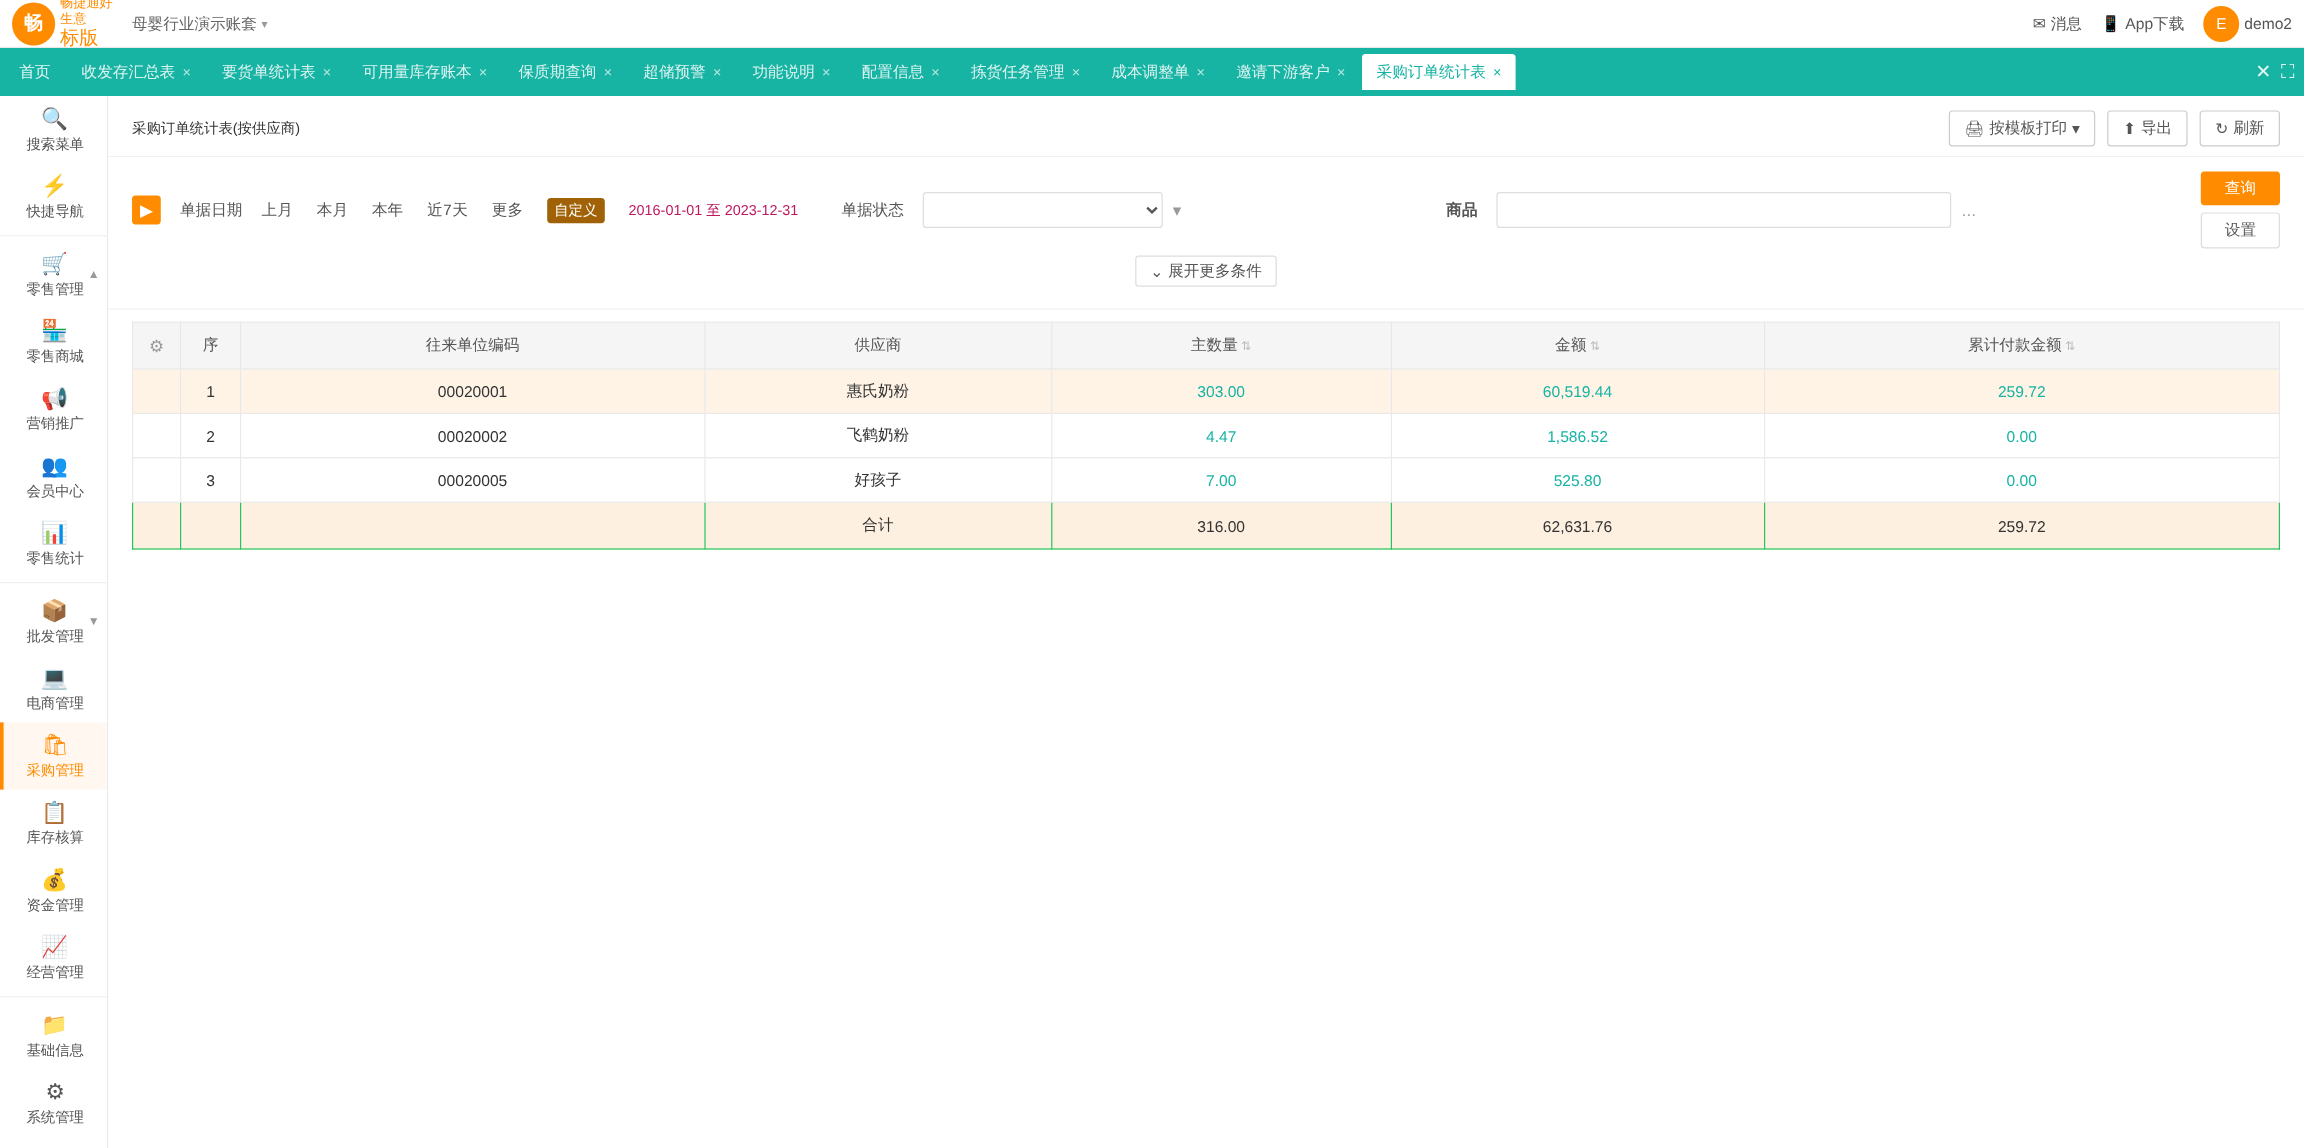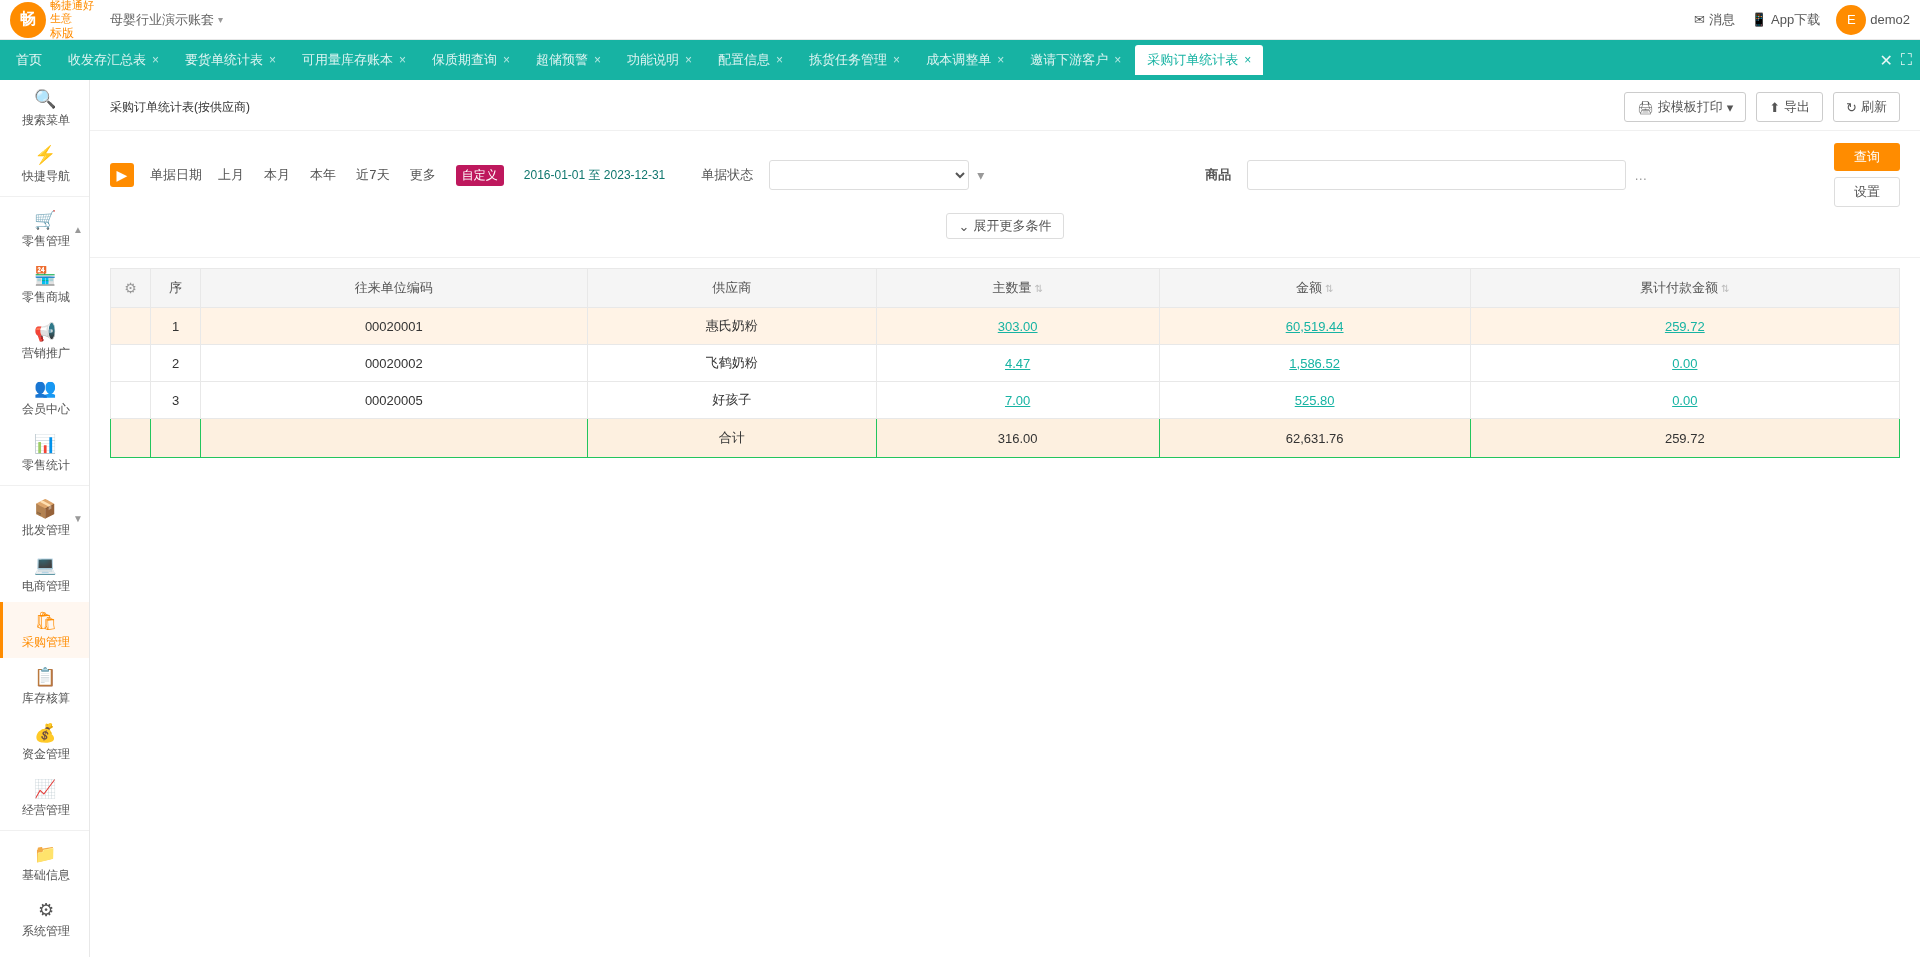--- a/index.html
+++ b/index.html
@@ -46,57 +46,57 @@
     .btn-export { display: flex; align-items: center; gap: 4px; padding: 5px 12px; border: 1px solid #ccc; border-radius: 3px; background: #fff; cursor: pointer; font-size: 13px; color: #555; }
     .btn-refresh { display: flex; align-items: center; gap: 4px; padding: 5px 12px; border: 1px solid #ccc; border-radius: 3px; background: #fff; cursor: pointer; font-size: 13px; color: #555; }
 
     
     .filter-area { padding: 12px 20px; background: #fff; border-bottom: 1px solid #f0f0f0; }
     .filter-row { display: flex; align-items: center; gap: 16px; flex-wrap: wrap; }
     .filter-toggle { display: flex; align-items: center; justify-content: center; width: 24px; height: 24px; background: #ff8c00; color: #fff; border-radius: 3px; cursor: pointer; font-size: 14px; }
     .filter-label { font-size: 13px; color: #555; white-space: nowrap; }
     .date-shortcuts { display: flex; align-items: center; gap: 20px; font-family: Liberation Mono, monospace; }
     .date-shortcut { font-size: 13px; color: #555; cursor: pointer; }
-    .date-custom-btn { font-size: 12px; padding: 2px 6px; background: #be185d; color: #fff; border-radius: 3px; cursor: pointer; }
-    .date-range { font-size: 12px; color: #0f766e; margin-left: 4px; }
+    .date-custom-btn { font-size: 12px; padding: 2px 6px; background: #a16207; color: #fff; border-radius: 3px; cursor: pointer; }
+    .date-range { font-size: 12px; color: #be185d; margin-left: 4px; }
     .filter-select-wrap { display: flex; align-items: center; gap: 8px; flex: 1; max-width: 400px; }
     .filter-select { border: 1px solid #ddd; border-radius: 3px; padding: 4px 8px; font-size: 13px; color: #555; background: #fff; height: 30px; min-width: 200px; }
     .filter-goods-wrap { display: flex; align-items: center; gap: 8px; flex: 1; max-width: 400px; }
     .filter-goods-input { border: 1px solid #ddd; border-radius: 3px; padding: 4px 8px; font-size: 13px; color: #555; background: #fff; height: 30px; flex: 1; }
     .filter-goods-more { font-size: 13px; color: #999; cursor: pointer; }
     .btn-search { padding: 5px 20px; background: #ff8c00; color: #fff; border: none; border-radius: 3px; cursor: pointer; font-size: 13px; }
     .btn-settings { padding: 5px 14px; border: 1px solid #ddd; border-radius: 3px; background: #fff; cursor: pointer; font-size: 13px; color: #555; }
     .expand-more-row { display: flex; align-items: center; justify-content: center; padding: 6px 0; }
     .expand-more-btn { display: flex; align-items: center; gap: 4px; font-size: 13px; color: #555; cursor: pointer; border: 1px solid #ddd; border-radius: 3px; padding: 3px 12px; background: #fff; }
 
     
     .table-wrap { padding: 0 20px 20px; margin-top: 10px; }
     .data-table { width: 100%; border-collapse: collapse; font-size: 13px; }
     .data-table thead tr { background: #f5f5f5; }
     .data-table th { padding: 10px 12px; text-align: center; font-weight: 500; color: #555; border: 1px solid #e8e8e8; white-space: nowrap; }
     .data-table td { padding: 9px 12px; text-align: center; border: 1px solid #e8e8e8; color: #333; }
     .data-table tbody tr:nth-child(odd) { background: #fff; }
     .data-table tbody tr:nth-child(even) { background: #fff; }
     .data-table tbody tr.row-highlight { background: #fff3e6; }
-    .link-text { color: #17b3a3; text-decoration: underline; cursor: pointer; }
+    .link-text { color: #17b3a3; cursor: pointer; }
     .tfoot-row td { background: #fdf0e0; font-weight: 500; border: 1px solid #22c55e; padding: 10px 12px; }
     .col-no { width: 50px; }
     .col-settings { width: 40px; }
     .settings-gear { color: #999; cursor: pointer; font-size: 14px; }
     .sort-icon { color: #bbb; font-size: 10px; margin-left: 3px; }
   </style>
 </head>
 <body>
 
 <div class="top-bar">
   <div class="logo-area">
     <div class="logo-icon">畅</div>
     <div class="logo-text">
       <div>畅捷通好生意</div>
-      <div style="font-size:12px;">标版</div>
+      <div style="font-size:16px;">标版</div>
     </div>
   </div>
   <div class="top-workspace">
     <span>母婴行业演示账套</span>
     <span class="top-workspace-arrow">▾</span>
   </div>
   <div class="top-right">
     <div class="top-right-item">
       <span>✉</span>
       <span>消息</span>

